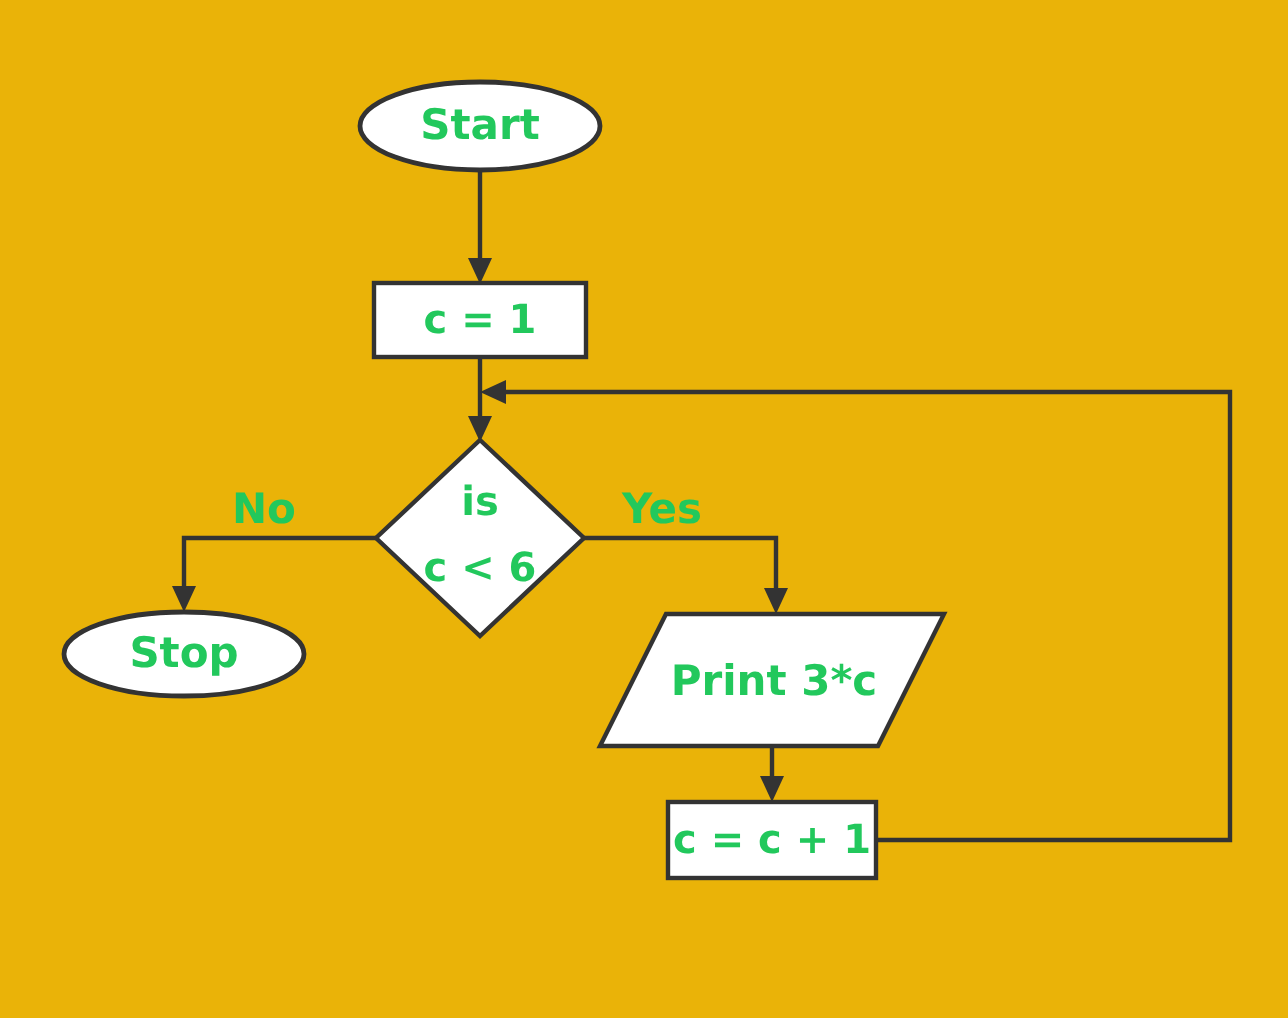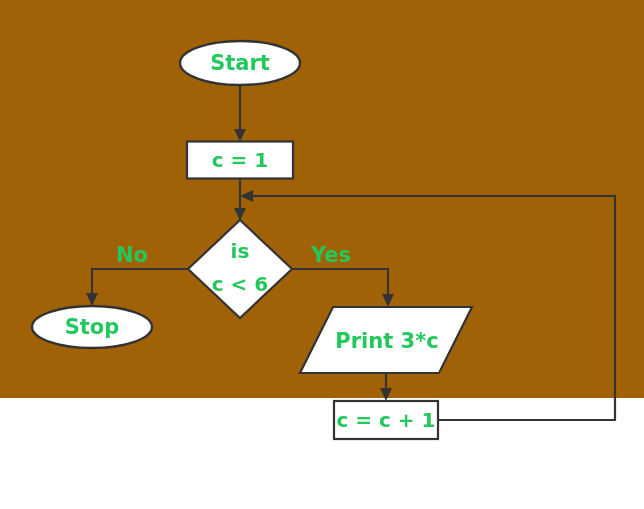--- a/index.html
+++ b/index.html
@@ -9,22 +9,22 @@
   }
   body {
     width: 644px;
     height: 509px;
     overflow: hidden;
     font-family: "DejaVu Sans", "Liberation Sans", sans-serif;
   }
   #flowchart-root {
     position: relative;
     width: 644px;
-    height: 398px;
-    background: #a16207;
+    height: 509px;
+    background: #eab308;
   }
   svg.chart-surface {
     display: block;
     width: 644px;
     height: 509px;
   }
   .node-shape {
     fill: #ffffff;
     stroke: #333333;
     stroke-width: 2.2;

